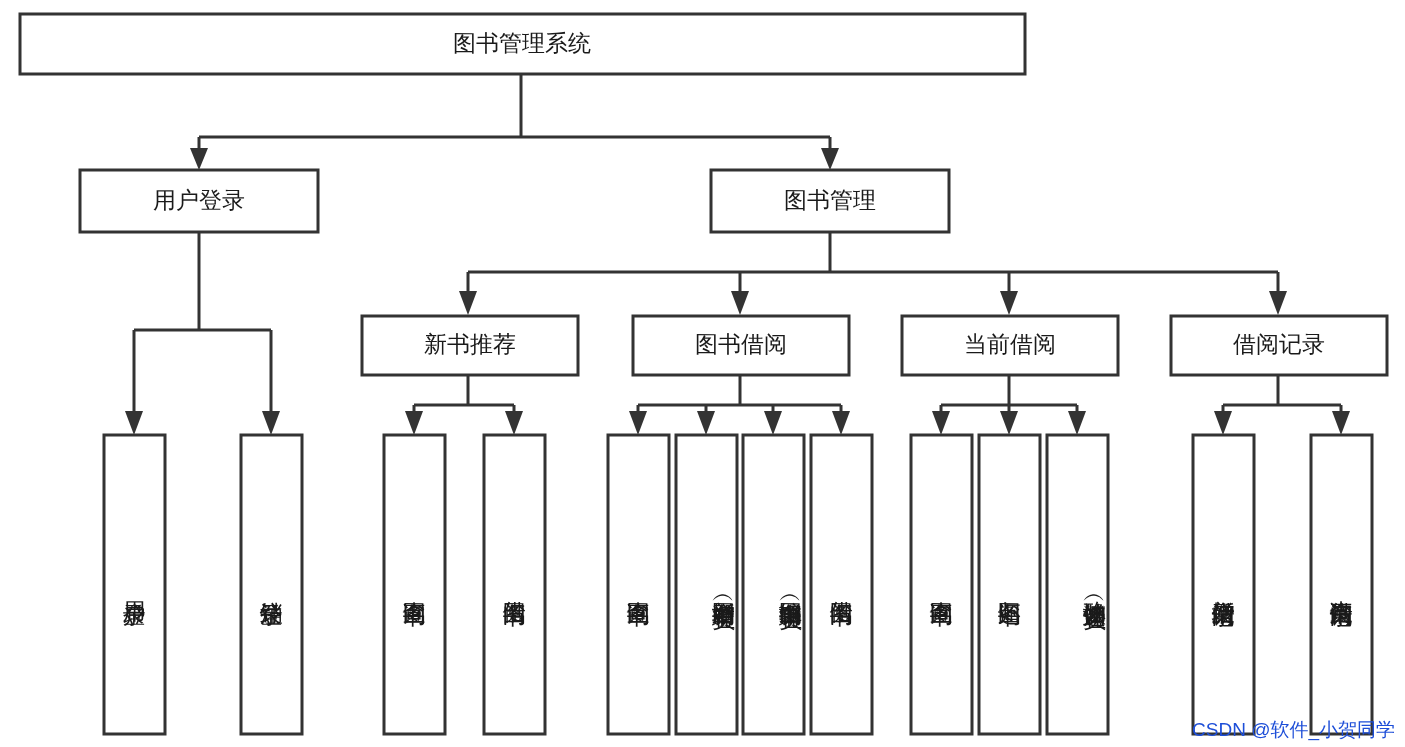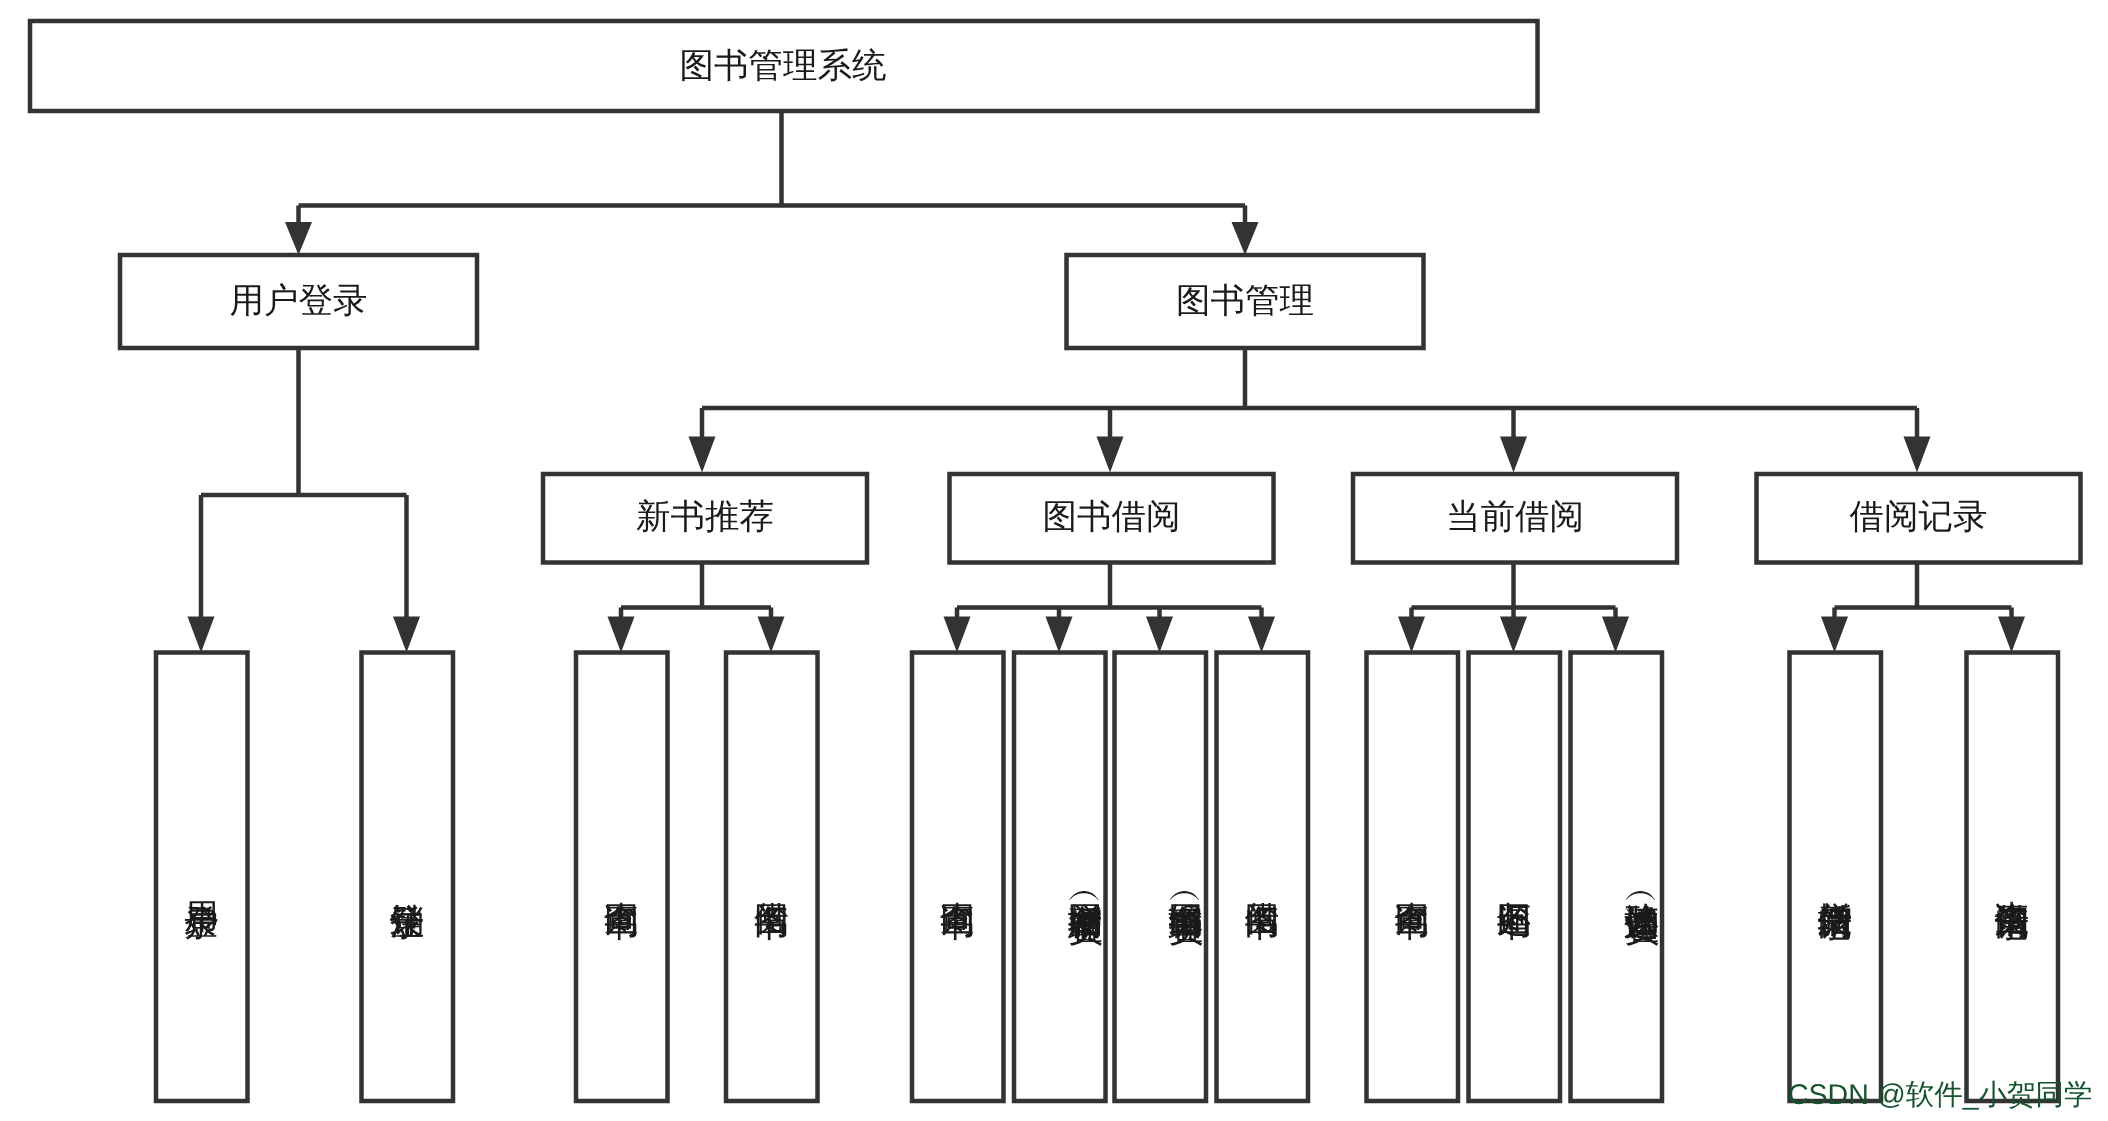--- a/index.html
+++ b/index.html
@@ -62,21 +62,21 @@
     letter-spacing: 1px;
     pointer-events: none;
     box-sizing: border-box;
   }
   .watermark {
     position: absolute;
     right: 10px;
     bottom: 4px;
     font-family: "Liberation Sans", "DejaVu Sans", sans-serif;
     font-size: 19px;
-    color: #14532d;
+    color: #1d4ed8;
     white-space: nowrap;
   }
 </style>
 </head>
 <body>
 
 <div id="diagram-root">
 
   <svg id="tree-svg" viewBox="0 0 1405 747" xmlns="http://www.w3.org/2000/svg">
 

